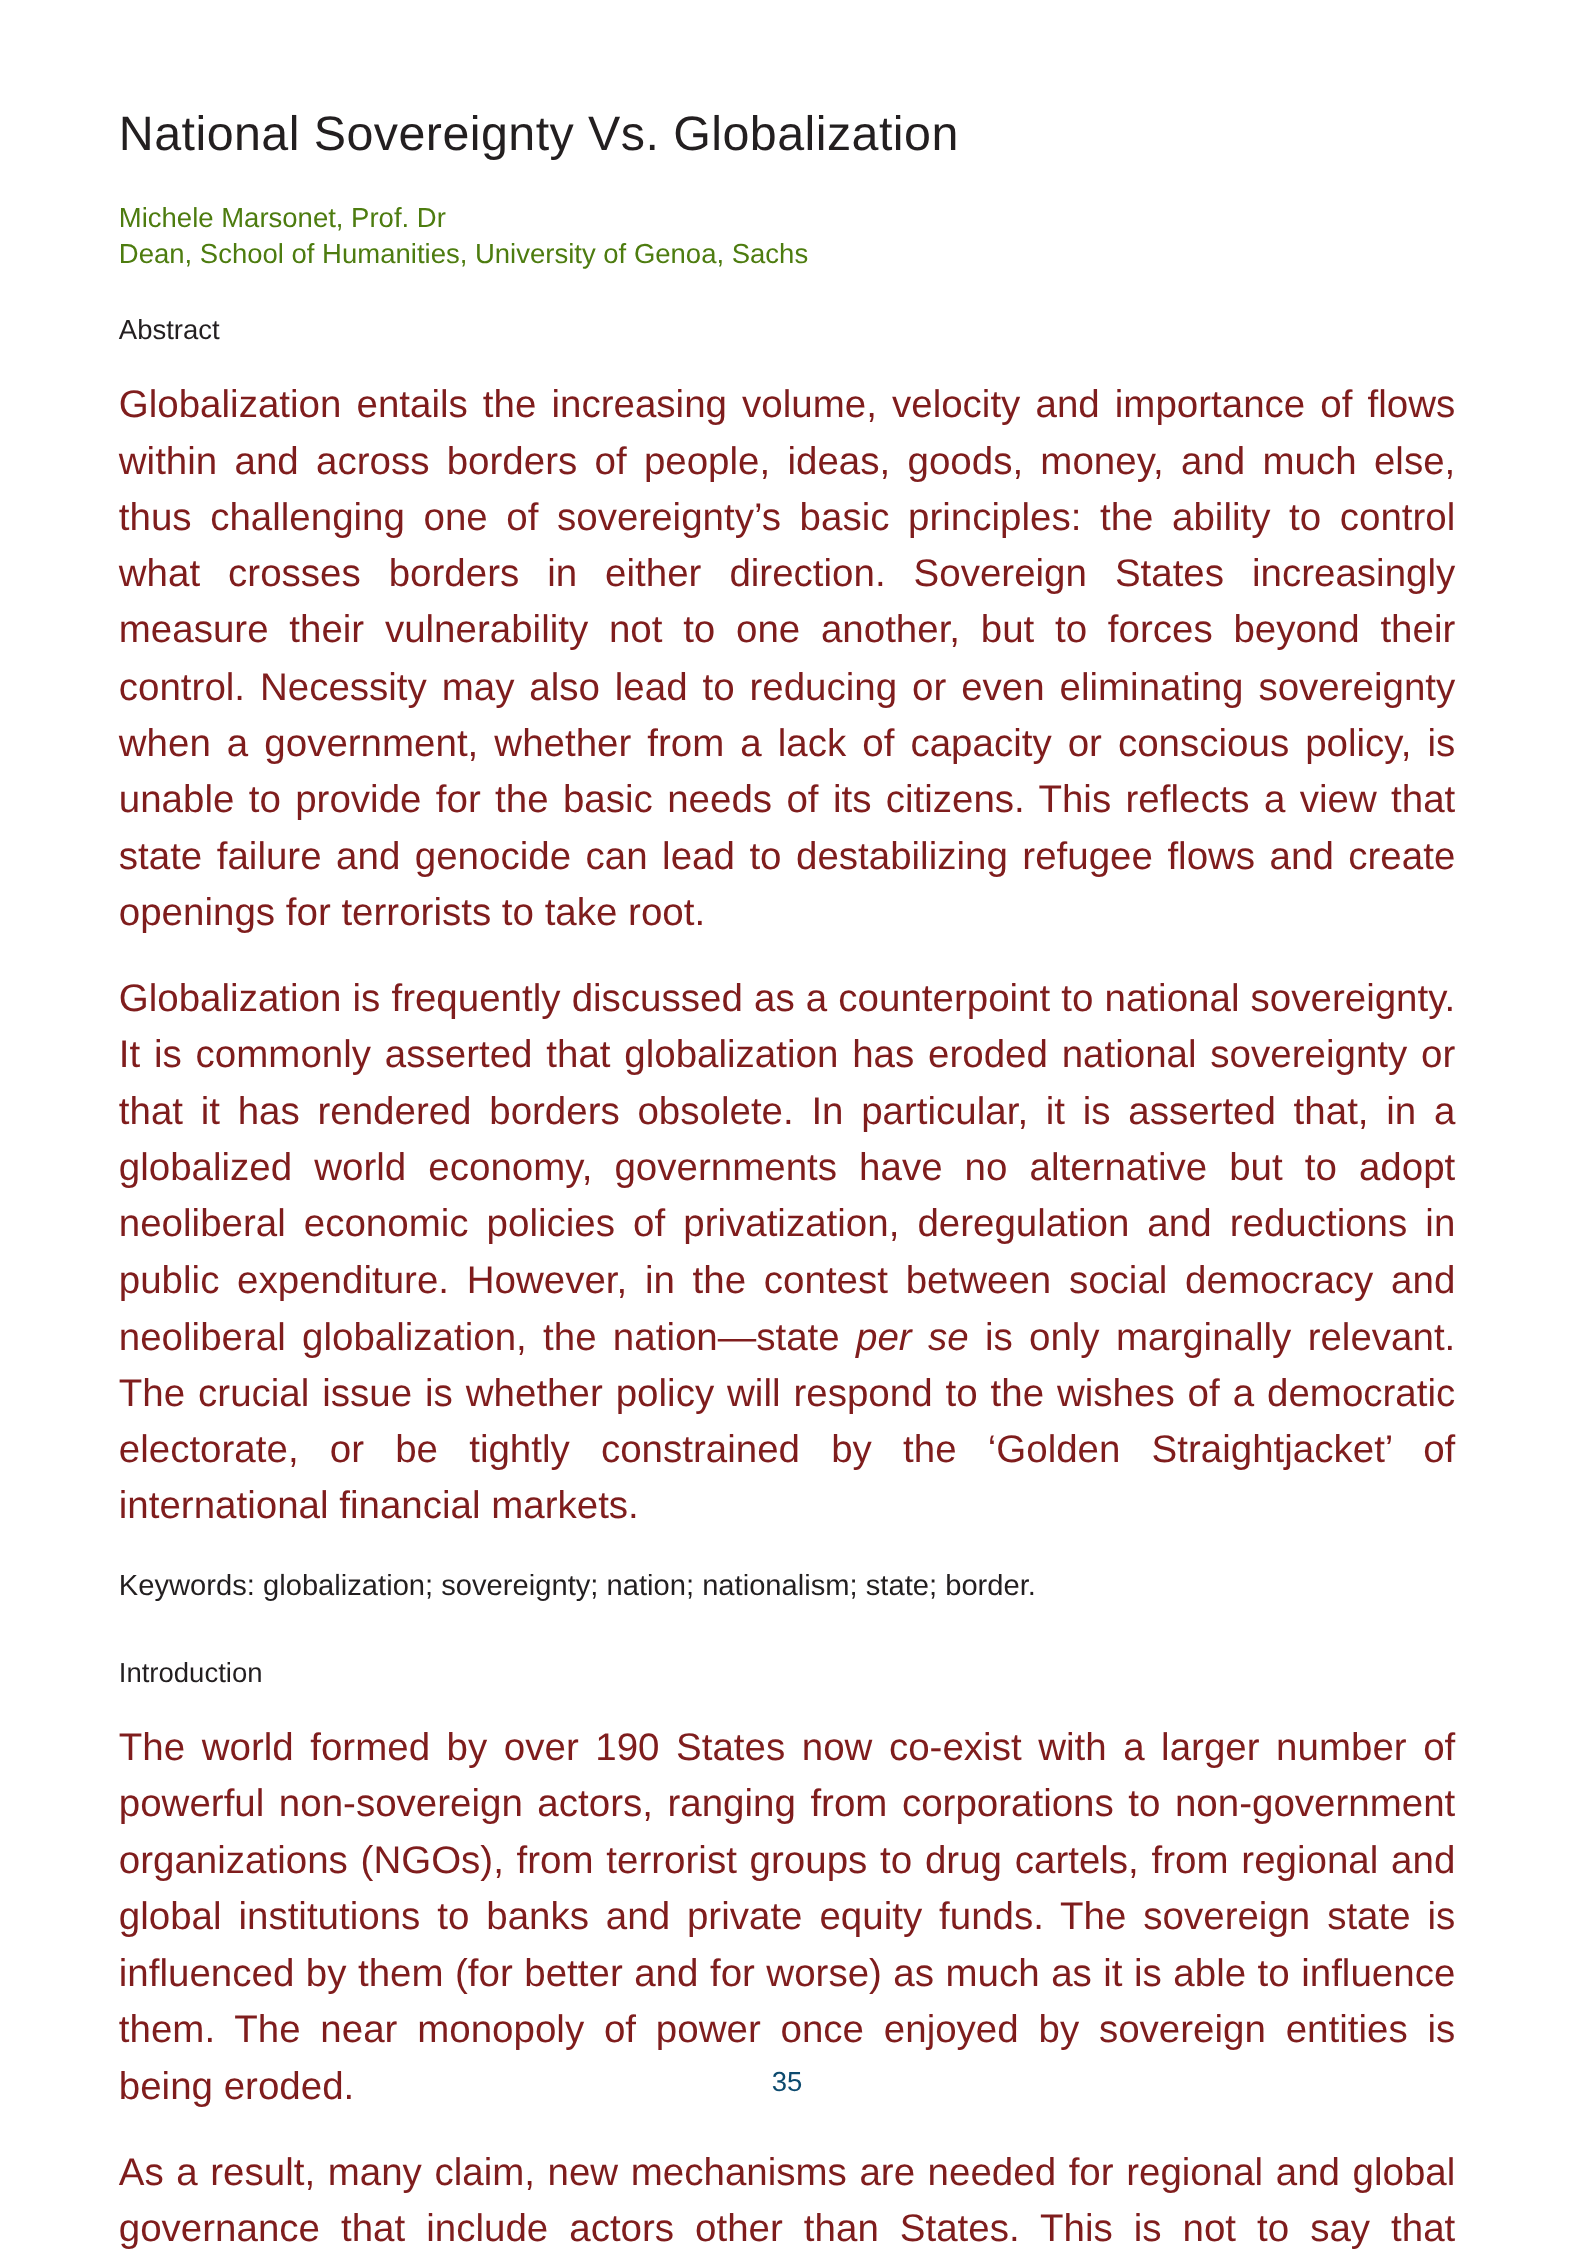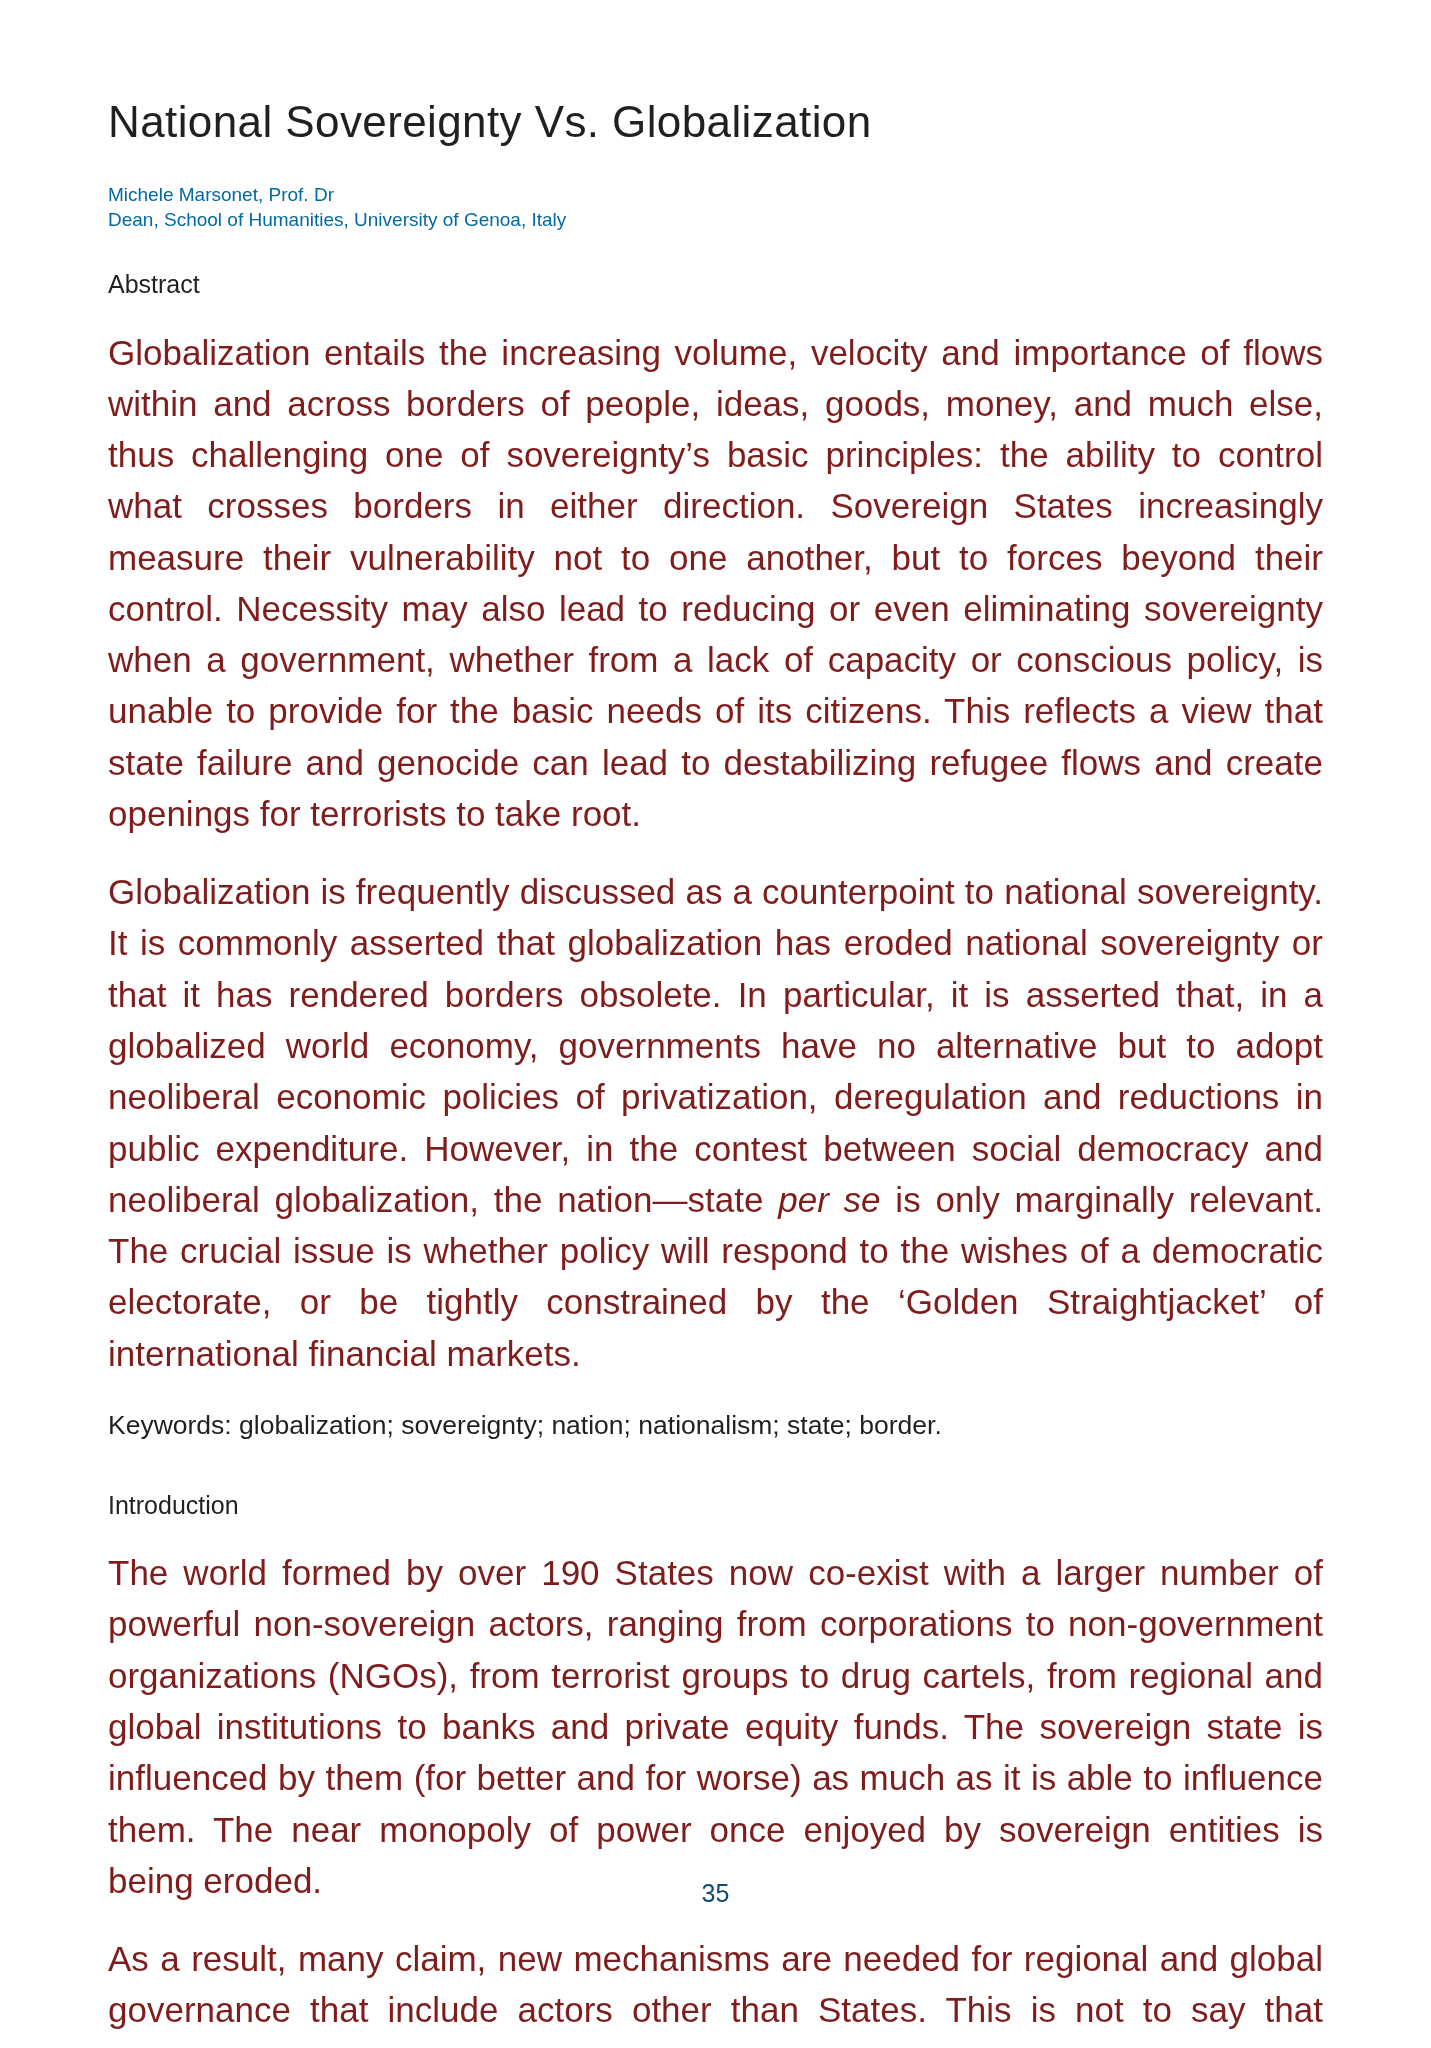--- a/index.html
+++ b/index.html
@@ -34,24 +34,24 @@
     font-weight: 400;
     line-height: 1.18;
     letter-spacing: 0.4px;
     color: #231f20;
     margin: 0 0 34px 0;
   }
   .author-block {
     margin: 0 0 36px 0;
   }
   .author-line {
-    font-size: 19px;
+    font-size: 25px;
     font-weight: 400;
     line-height: 1.32;
-    color: #0369a1;
+    color: #4d7c0f;
   }
   .section-heading {
     font-size: 25px;
     font-weight: 400;
     line-height: 1.3;
     color: #231f20;
     margin: 0 0 26px 0;
   }
   .section-heading.spaced-top {
     margin-top: 44px;
@@ -95,21 +95,21 @@
 </head>
 <body>
 
 <div class="page">
   <div class="content">
 
     <h1 class="doc-title">National Sovereignty Vs. Globalization</h1>
 
     <div class="author-block">
       <div class="author-line">Michele Marsonet, Prof. Dr</div>
-      <div class="author-line">Dean, School of Humanities, University of Genoa, Italy</div>
+      <div class="author-line">Dean, School of Humanities, University of Genoa, Sachs</div>
     </div>
 
     <h2 class="section-heading">Abstract</h2>
 
     <p class="body-text">Globalization entails the increasing volume, velocity and importance of flows within and across borders of people, ideas, goods, money, and much else, thus challenging one of sovereignty’s basic principles: the ability to control what crosses borders in either direction. Sovereign States increasingly measure their vulnerability not to one another, but to forces beyond their control. Necessity may also lead to reducing or even eliminating sovereignty when a government, whether from a lack of capacity or conscious policy, is unable to provide for the basic needs of its citizens. This reflects a view that state failure and genocide can lead to destabilizing refugee flows and create openings for terrorists to take root.</p>
 
     <p class="body-text"><span>Globalization is frequently discussed as a counterpoint to national sovereignty. It is commonly asserted that globalization has eroded national sovereignty or that it has rendered borders obsolete. In particular, it is asserted that, in a globalized world economy, governments have no alternative but to adopt neoliberal economic policies of privatization, deregulation and reductions in public expenditure. However, in the contest between social democracy and neoliberal globalization, the nation—state </span><span class="it">per se</span><span> is only marginally relevant. The crucial issue is whether policy will respond to the wishes of a democratic electorate, or be tightly constrained by the ‘Golden Straightjacket’ of international financial markets.</span></p>
 
     <p class="keywords"><span class="kw-label">Keywords:</span><span> globalization; sovereignty; nation; nationalism; state; border.</span></p>
 

